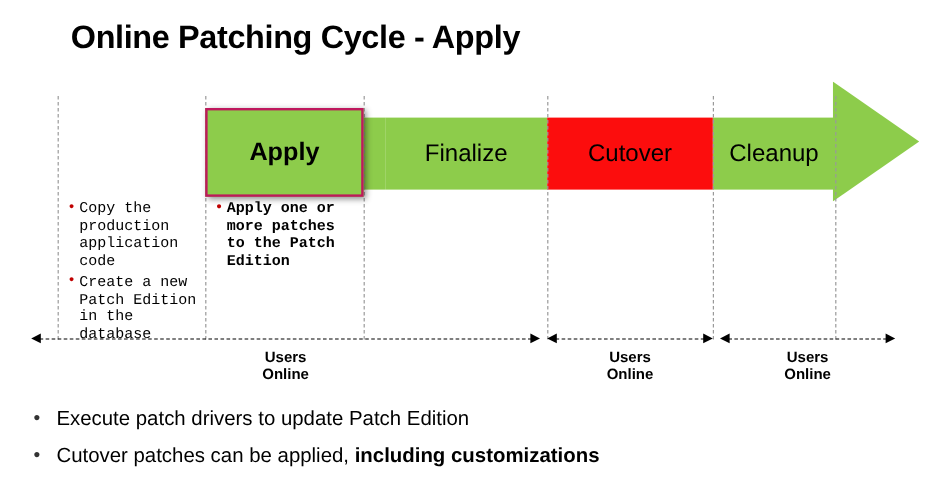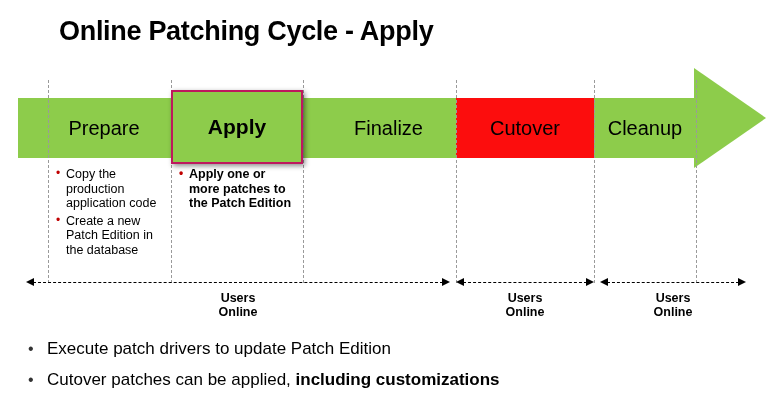--- a/index.html
+++ b/index.html
@@ -96,20 +96,21 @@
     z-index: 1;
   }
 
   
   .detail-col {
     position: absolute;
     top: 167px;
     font-size: 12.5px;
     line-height: 14.5px;
     color: #000000;
+    font-family: Liberation Mono, monospace;
   }
   .detail-col ul {
     list-style: none;
     margin: 0;
     padding: 0;
   }
   .detail-col li {
     position: relative;
     padding-left: 10px;
     margin-bottom: 3px;
@@ -190,23 +191,20 @@
   }
   #bottom-bullets .em { font-weight: bold; }
 </style>
 </head>
 <body>
 
 <div id="slide-title">Online Patching Cycle - Apply</div>
 
 <div id="arrow-band">
 
-  <div class="band-seg" style="left:0px; width:172px;">
-    <div class="seg-label">Prepare</div>
-  </div>
 
   <div class="band-seg" style="left:172px; width:131px;"></div>
 
   <div class="band-seg" style="left:303px; width:135px;">
     <div class="seg-label">Finalize</div>
   </div>
 
   <div class="band-seg" style="left:576px; width:102px;">
     <div class="seg-label">Cleanup</div>
   </div>

